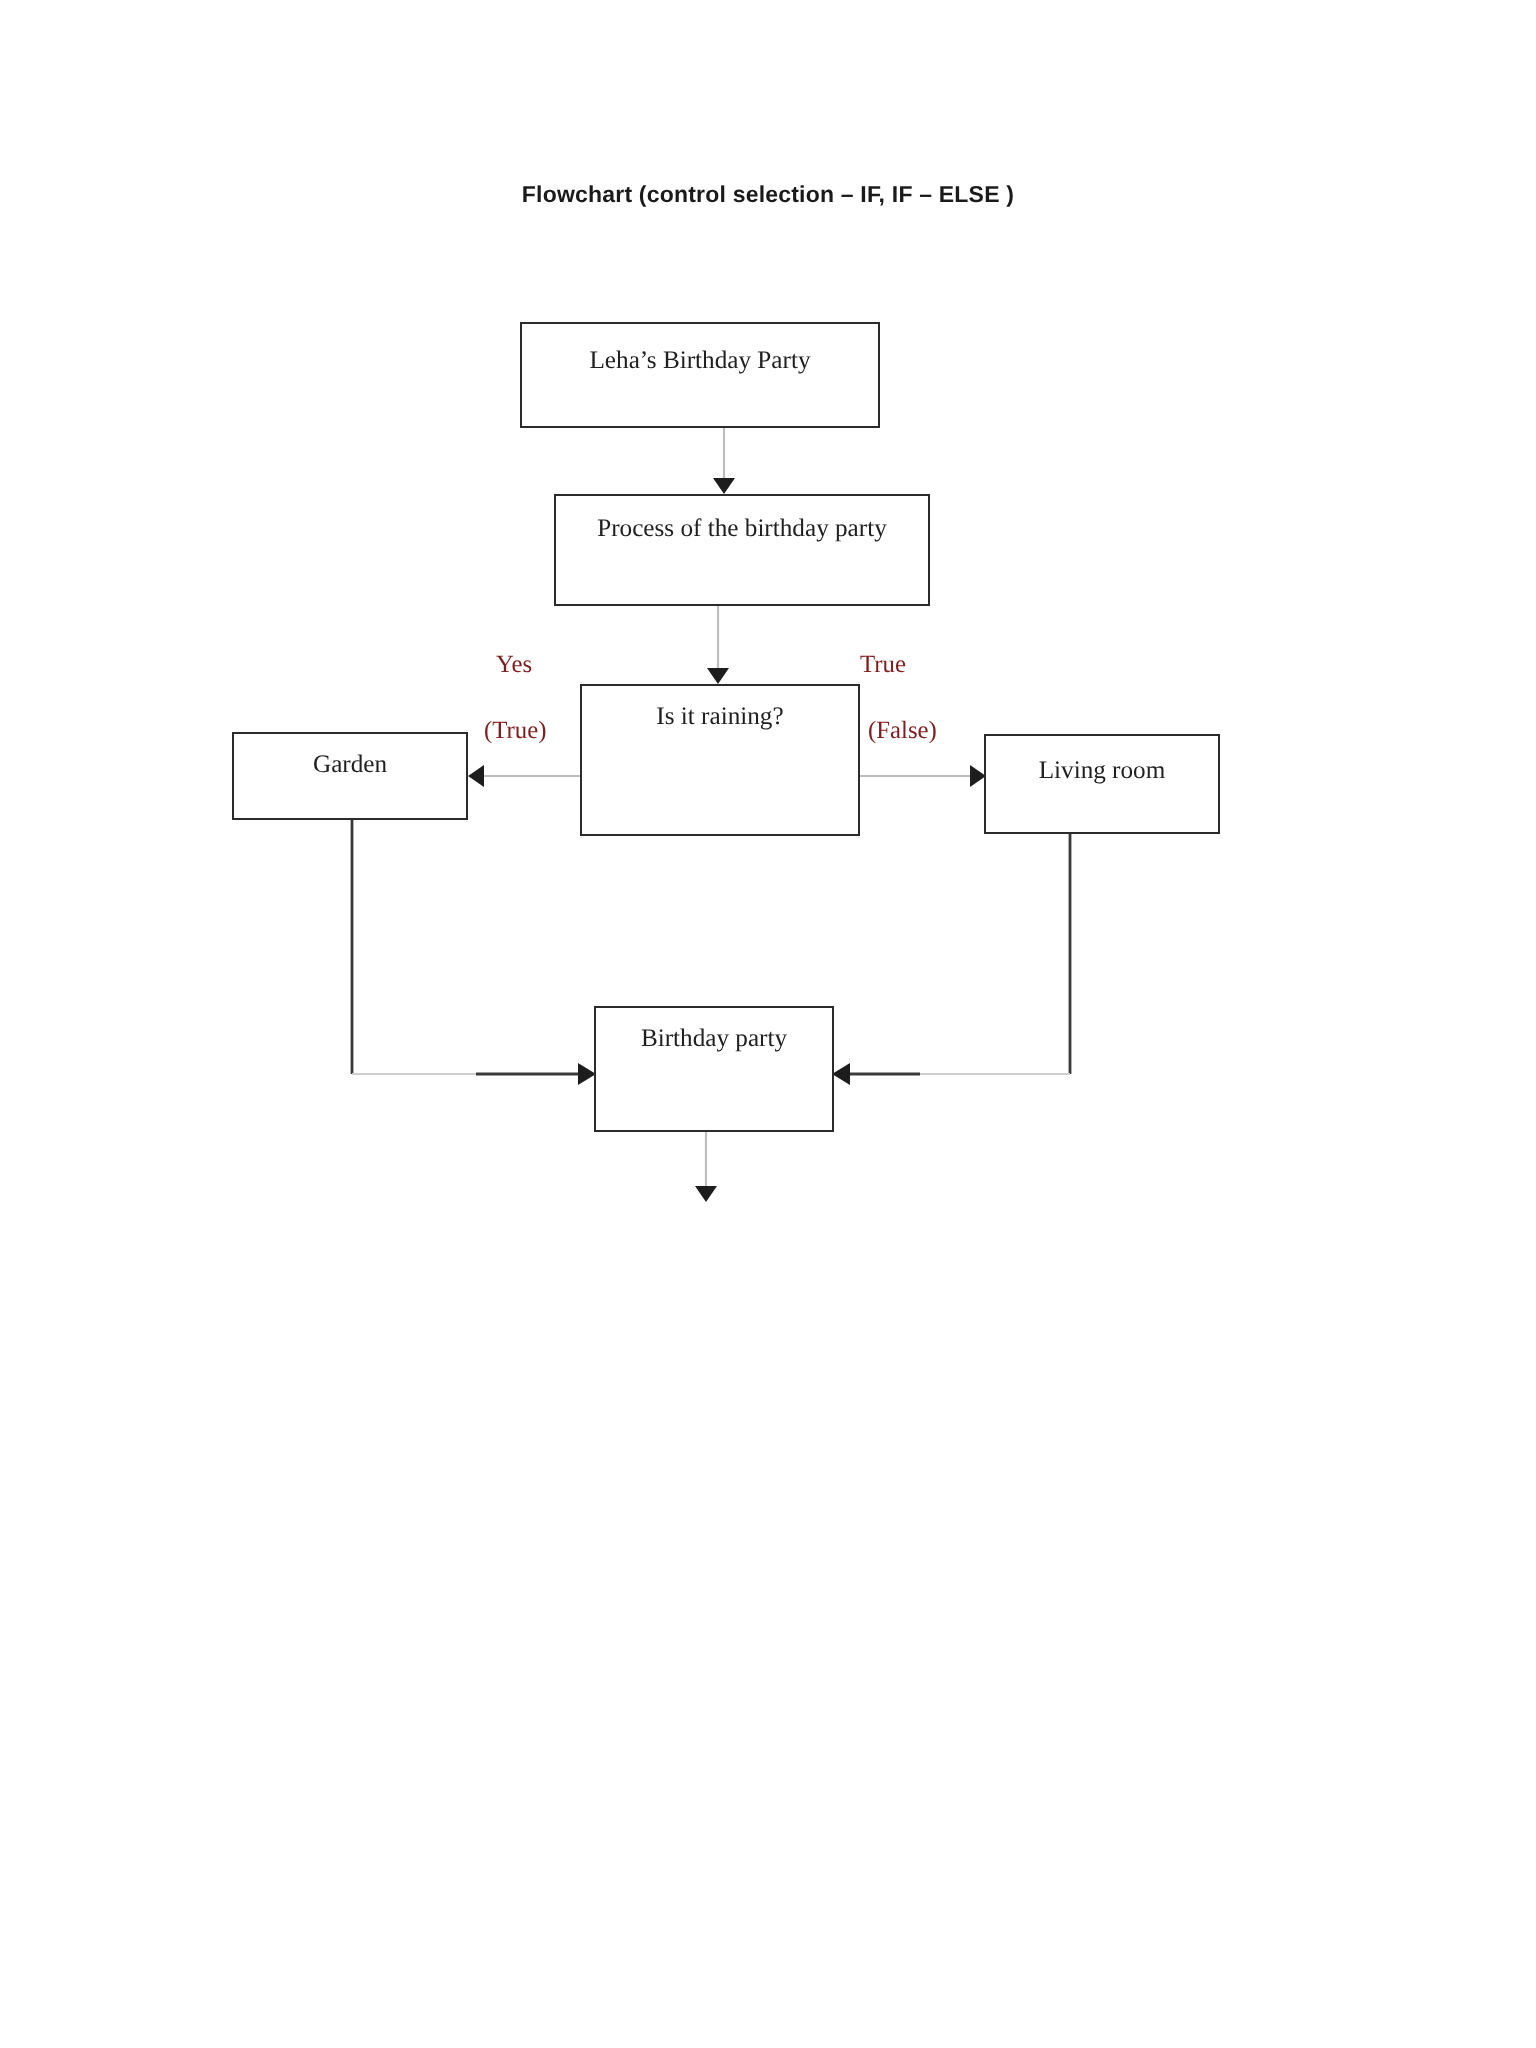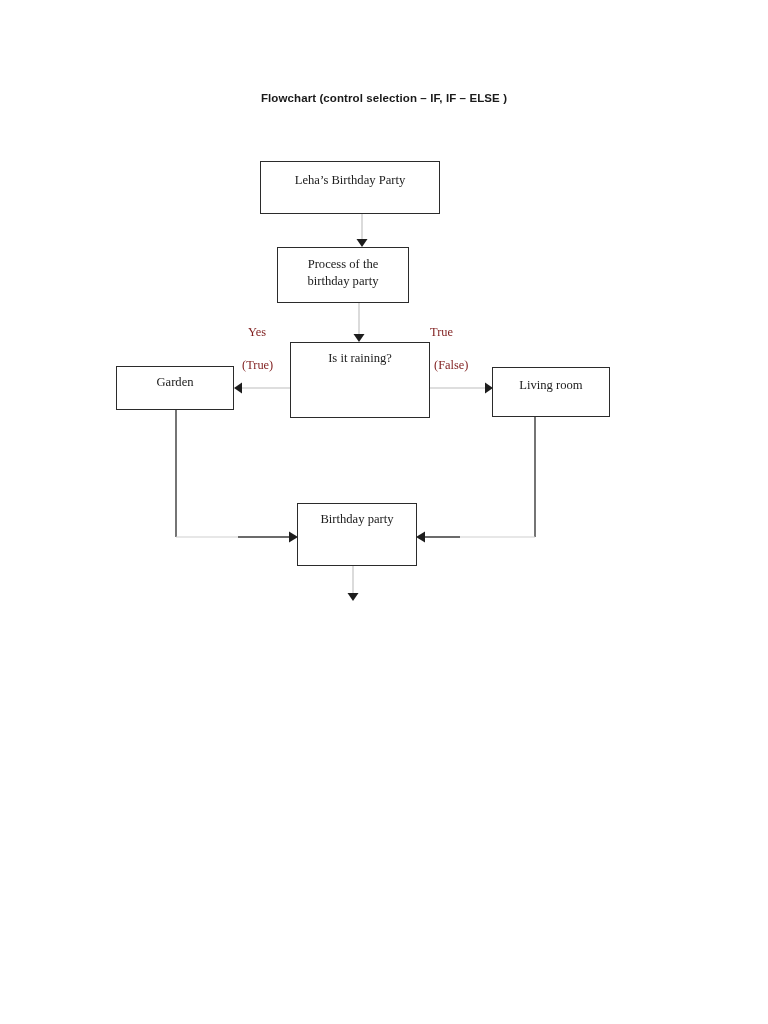--- a/index.html
+++ b/index.html
@@ -118,21 +118,21 @@
     <g>
       <line x1="353" y1="566" x2="353" y2="594" stroke="#bdbdbd" stroke-width="1.1"></line>
       <path d="M 347.5 593 L 358.5 593 L 353 601 z" fill="#1d1d1d"></path>
     </g>
   </svg>
 
   <div class="node" style="left:260px; top:149px; width:180px; height:53px;margin-top:12px;">
     <div class="node-label" style="top:10px;">Leha’s Birthday Party</div>
   </div>
 
-  <div class="node" style="left:277px; top:247px; width:132px; height:56px;">
+  <div class="node" style="left:277px; top:247px; width:188px; height:56px;">
     <div class="node-label" style="top:8px; padding:0 12px;">Process of the birthday party</div>
   </div>
 
   <div class="node" style="left:290px; top:342px; width:140px; height:76px;">
     <div class="node-label" style="top:7px;">Is it raining?</div>
   </div>
 
   <div class="node" style="left:116px; top:366px; width:118px; height:44px;">
     <div class="node-label" style="top:7px;">Garden</div>
   </div>

